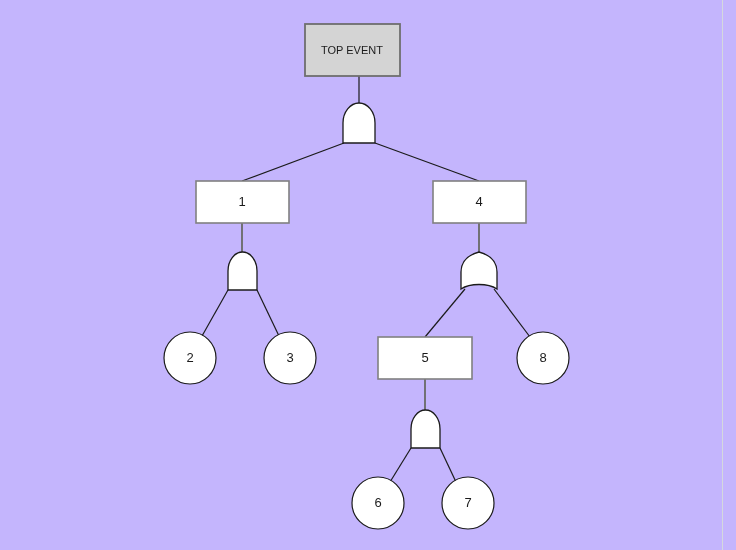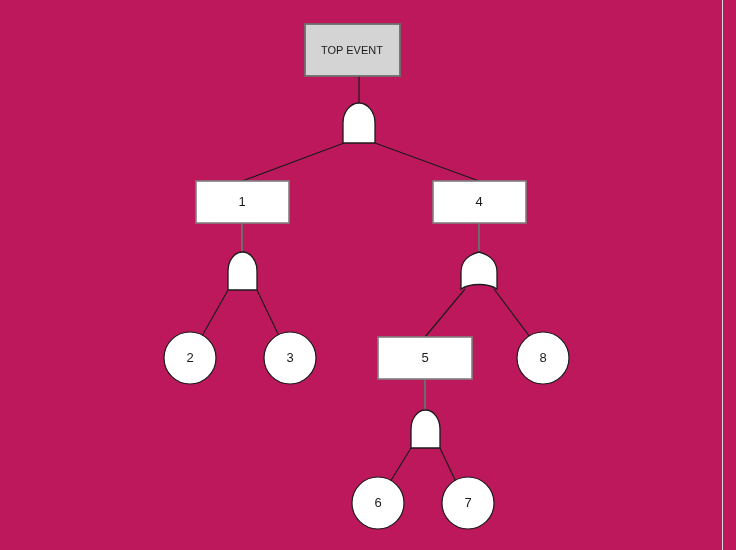--- a/index.html
+++ b/index.html
@@ -7,21 +7,21 @@
     padding: 0;
     background: #ffffff;
   }
   body {
     font-family: "Liberation Sans", sans-serif;
   }
   #canvas {
     position: relative;
     width: 736px;
     height: 550px;
-    background: #be185d;
+    background: #c4b5fd;
     overflow: hidden;
   }
   #page-border {
     position: absolute;
     left: 722px;
     top: 0px;
     width: 0px;
     height: 550px;
     border-left: 1px solid #d4d9dd;
   }

